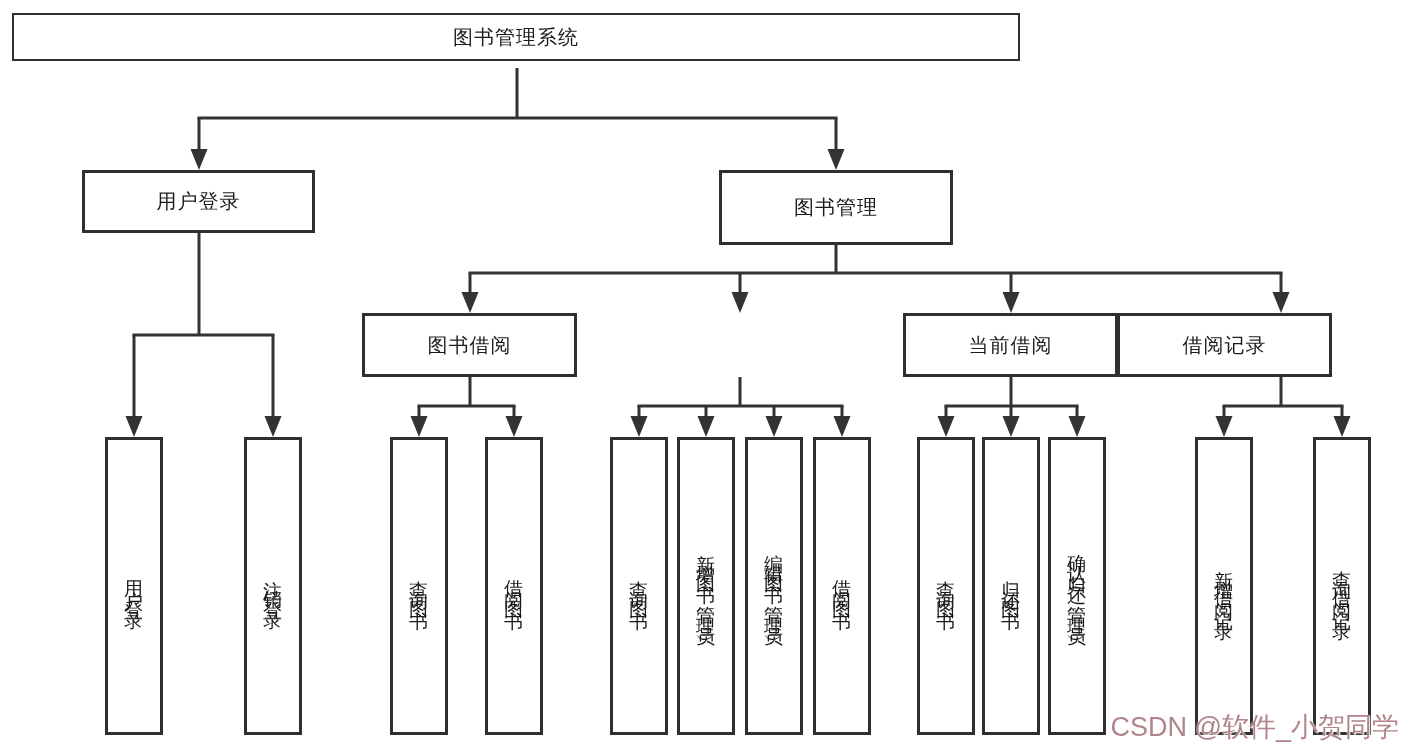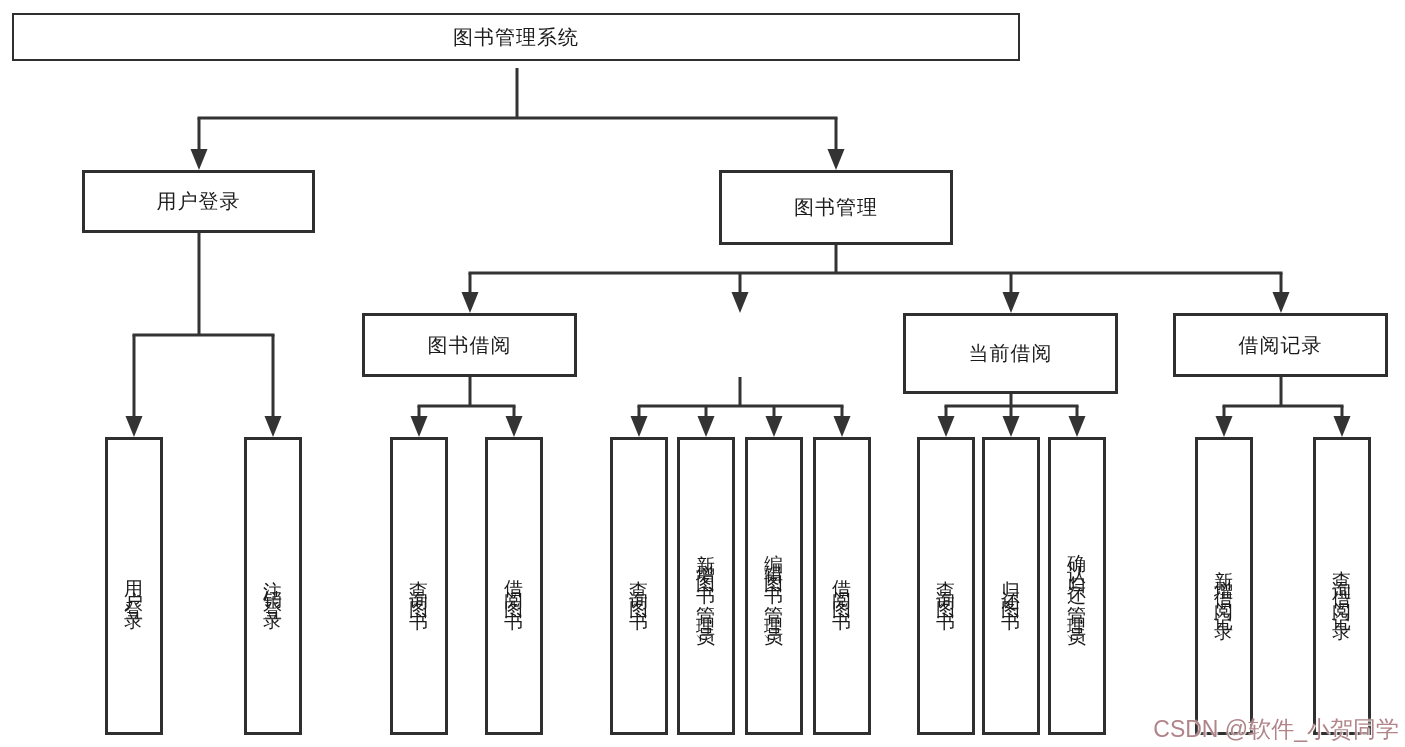--- a/index.html
+++ b/index.html
@@ -29,21 +29,21 @@
   .leaf{border-width:3px;}
   .vlabel{
     writing-mode:vertical-rl;
     font-size:19px;
     letter-spacing:0.55em;
     line-height:1;
     white-space:nowrap;
   }
   .watermark{
     position:absolute;right:6px;bottom:2px;
-    font-size:23px;color:var(--wm);
+    font-size:27px;color:var(--wm);
     text-shadow:0 0 2px #fff,1px 1px 1px #fff;
     white-space:nowrap;
   }
 </style>
 </head>
 <body>
 
 <div class="canvas">
 
   <svg class="connectors" id="connectors">
@@ -108,24 +108,24 @@
   <div class="node" style="left:82px;top:170px;width:233px;height:63px">
     <span class="hlabel">用户登录</span>
   </div>
   <div class="node" style="left:719px;top:170px;width:234px;height:75px">
     <span class="hlabel">图书管理</span>
   </div>
 
   <div class="node" style="left:362px;top:313px;width:215px;height:64px">
     <span class="hlabel">图书借阅</span>
   </div>
-  <div class="node" style="left:903px;top:313px;width:215px;height:81px">
+  <div class="node" style="left:903px;top:313px;width:215px;height:64px">
     <span class="hlabel">当前借阅</span>
   </div>
-  <div class="node" style="left:1173px;top:313px;width:215px;height:64px">
+  <div class="node" style="left:1117px;top:313px;width:215px;height:64px">
     <span class="hlabel">借阅记录</span>
   </div>
 
   <div class="node leaf" style="left:105px;top:437px;width:58px;height:298px">
     <span class="vlabel">用户登录</span>
   </div>
   <div class="node leaf" style="left:244px;top:437px;width:58px;height:298px">
     <span class="vlabel">注销登录</span>
   </div>
 

